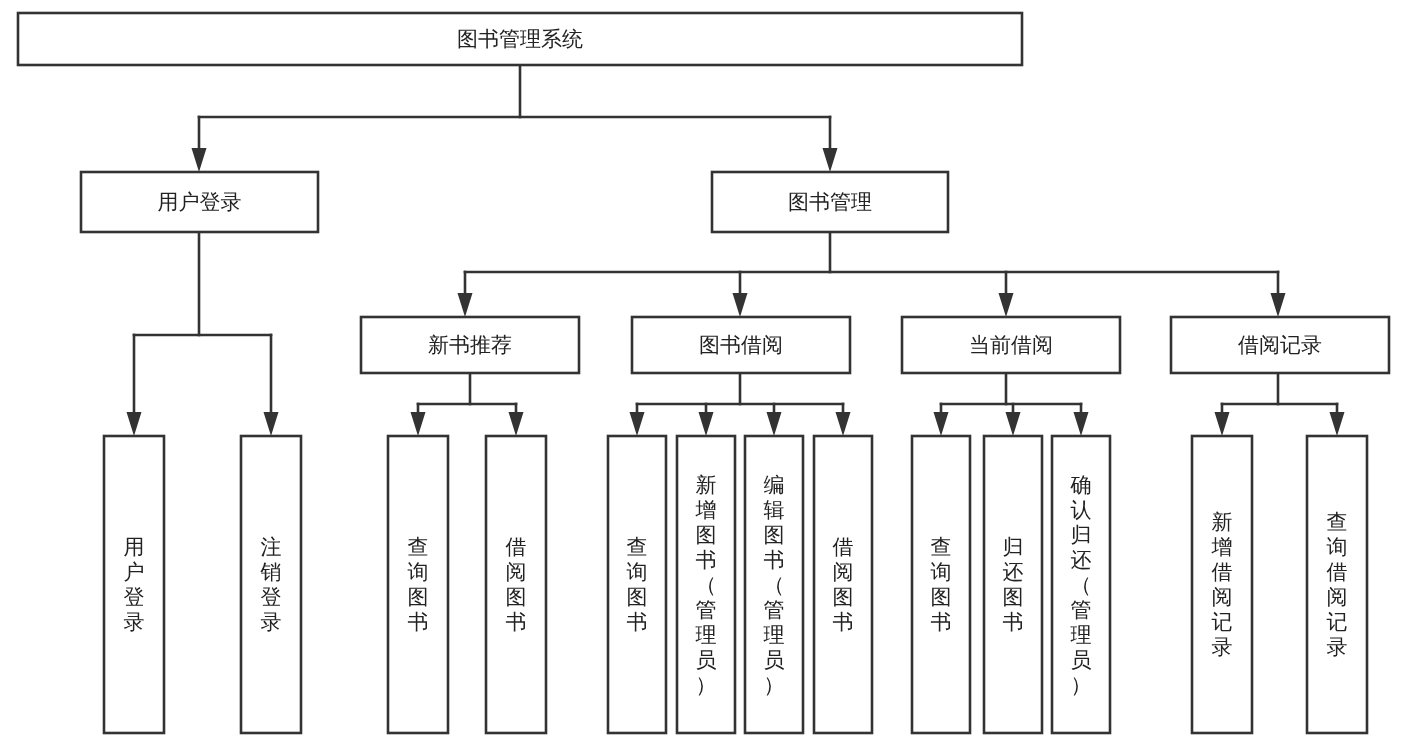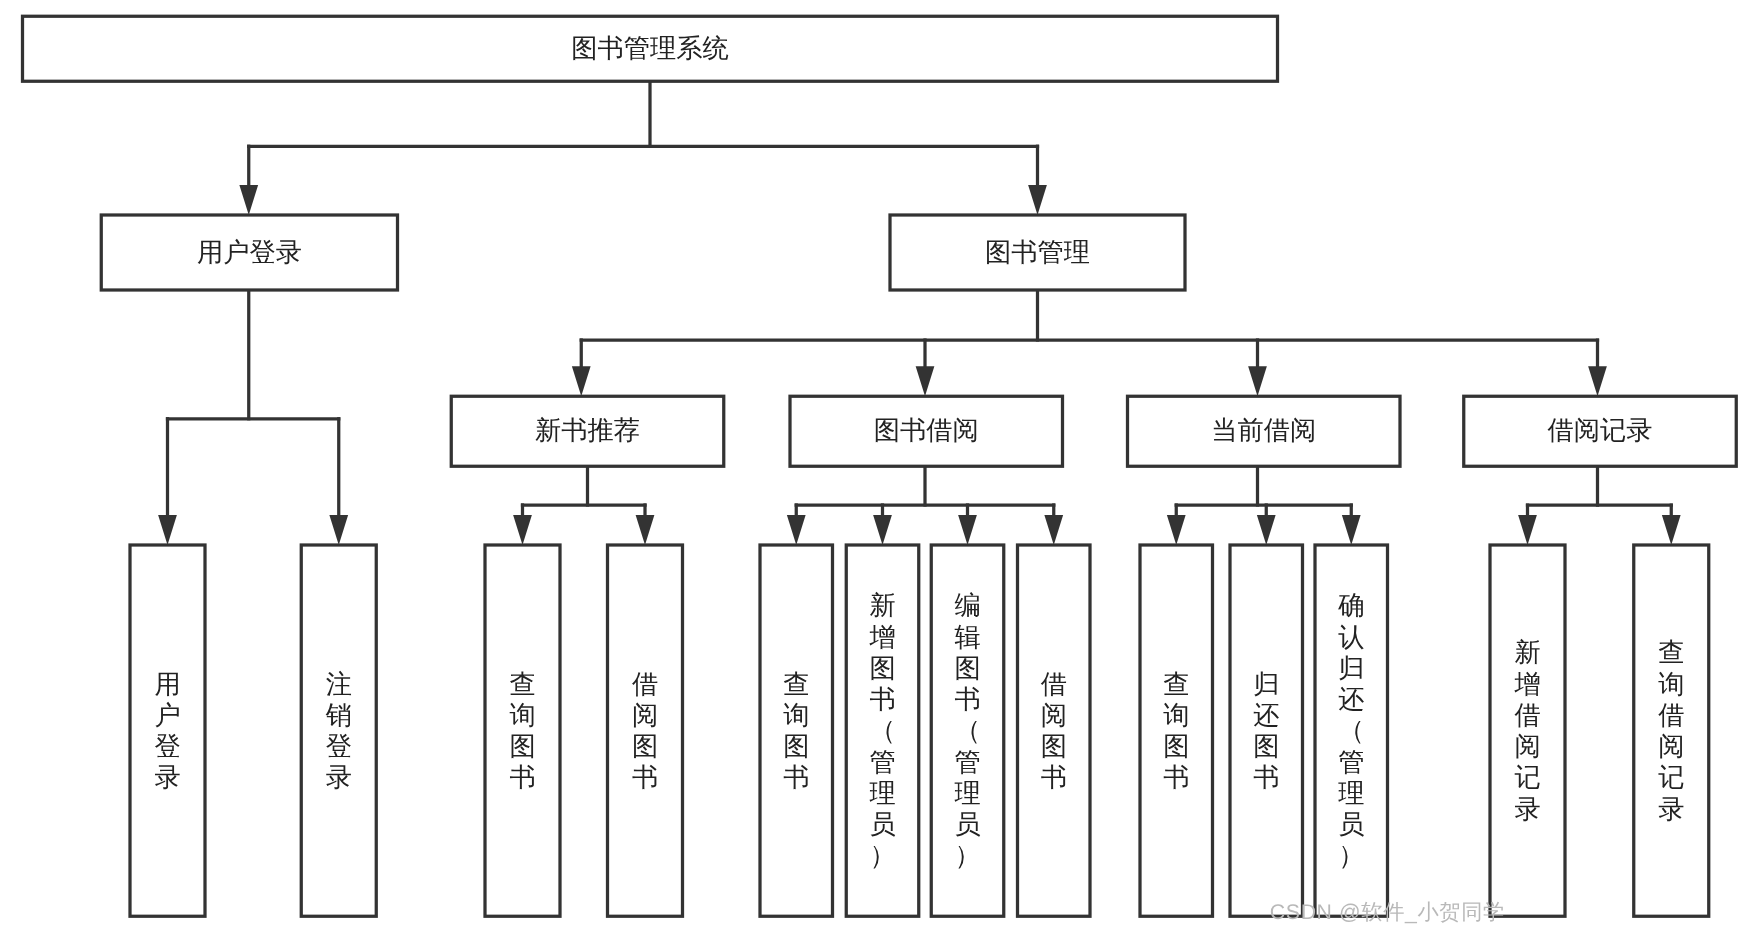--- a/index.html
+++ b/index.html
@@ -201,14 +201,13 @@
         <g>
           <rect x="1192" y="436" width="60" height="297" class="node-box"></rect>
           <text x="1222" y="529" class="node-label-v"><tspan x="1222" dy="0">新</tspan><tspan x="1222" dy="25">增</tspan><tspan x="1222" dy="25">借</tspan><tspan x="1222" dy="25">阅</tspan><tspan x="1222" dy="25">记</tspan><tspan x="1222" dy="25">录</tspan></text>
         </g>
         <g>
           <rect x="1307" y="436" width="60" height="297" class="node-box"></rect>
           <text x="1337" y="529" class="node-label-v"><tspan x="1337" dy="0">查</tspan><tspan x="1337" dy="25">询</tspan><tspan x="1337" dy="25">借</tspan><tspan x="1337" dy="25">阅</tspan><tspan x="1337" dy="25">记</tspan><tspan x="1337" dy="25">录</tspan></text>
         </g>
       </g>
   </svg>
-  <div class="watermark">CSDN @软件_小贺同学</div>
 </div>
 
 </body></html>

